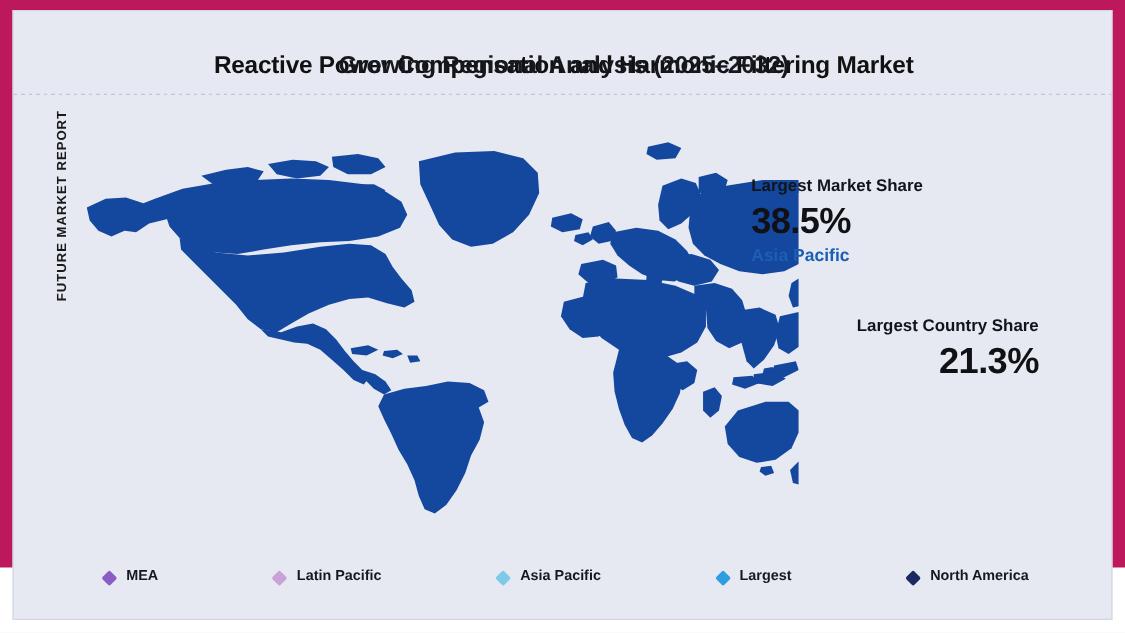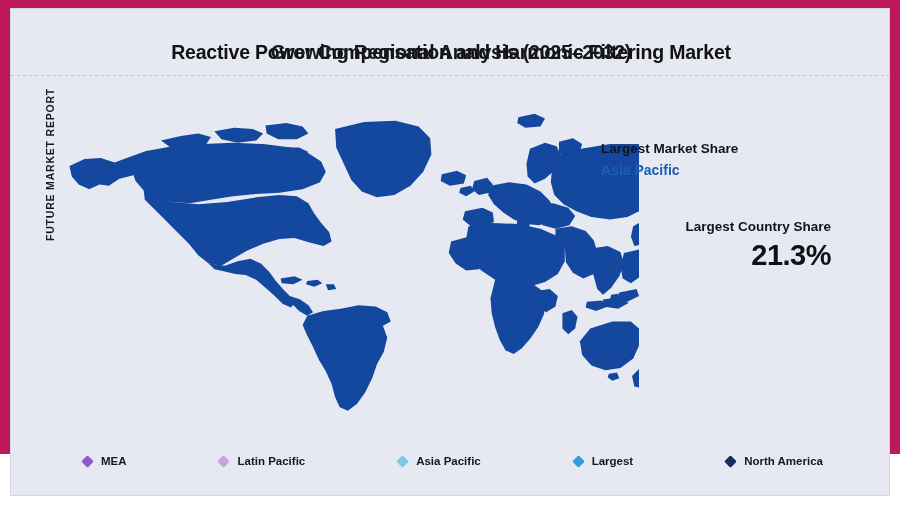--- a/index.html
+++ b/index.html
@@ -141,21 +141,21 @@
     left: 72px;
     bottom: 28px;
     width: 740px;
     display: flex;
     align-items: center;
     justify-content: space-between;
   }
 
   .legend-item {
     display: flex;
-    align-items: center;
+    align-items: flex-end;
     gap: 9px;
     white-space: nowrap;
   }
 
   .legend-dot {
     width: 9px;
     height: 9px;
     transform: rotate(45deg);
     border-radius: 1.5px;
     flex: 0 0 auto;
@@ -270,20 +270,21 @@
 
           <path d="M1000 468 L1000 500 L992 498 L988 480 Z"></path>
         </g>
       </svg>
     </div>
 
     <div class="stats">
 
       <div class="stat-block">
         <div class="stat-label">Largest Market Share</div>
+        <div class="stat-value">38.5%</div>
         <div class="stat-sub">Asia Pacific</div>
       </div>
 
       <div class="stat-block">
         <div class="stat-label">Largest Country Share</div>
         <div class="stat-value">21.3%</div>
       </div>
 
     </div>
 

